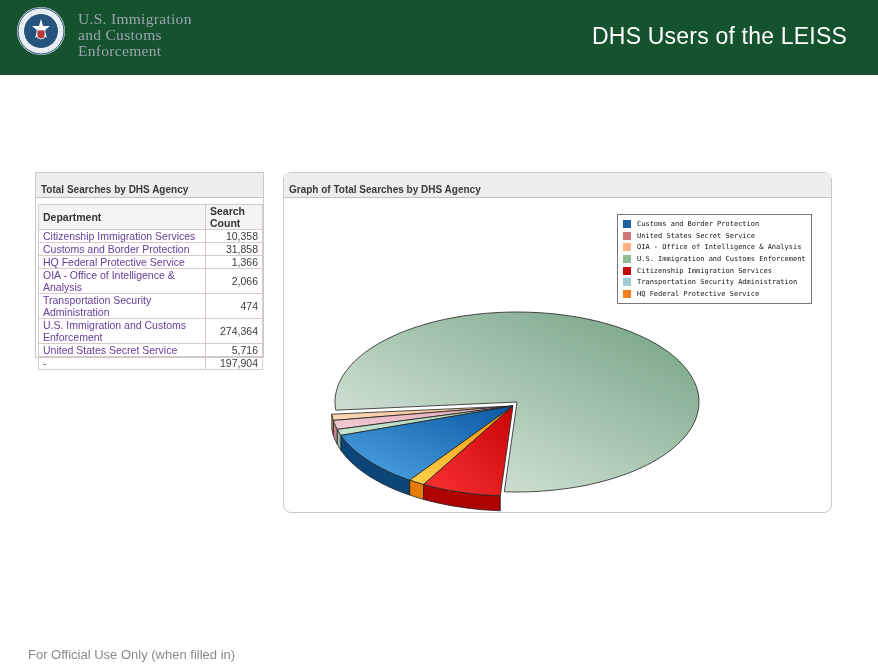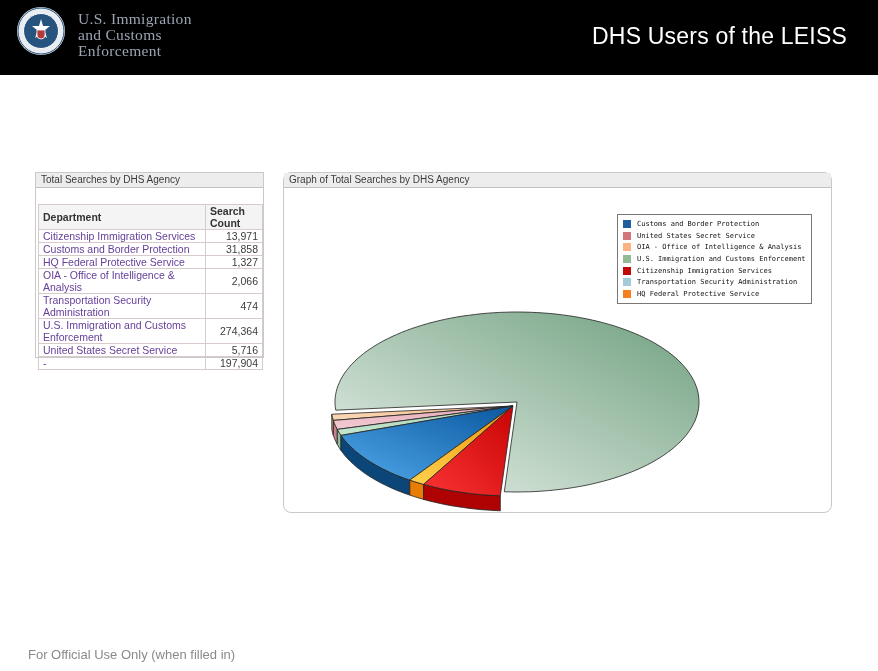--- a/index.html
+++ b/index.html
@@ -1,39 +1,39 @@
 <!DOCTYPE html>
 <html><head>
 <meta charset="utf-8">
 <style>
   html,body{margin:0;padding:0;}
   body{
     width:878px;height:671px;position:relative;background:#ffffff;
     font-family:"Liberation Sans",sans-serif;overflow:hidden;
   }
   
-  .hdr{position:absolute;left:0;top:0;width:878px;height:75px;background:#000000;}
+  .hdr{position:absolute;left:0;top:0;width:878px;height:75px;background:#14532d;}
   .seal{position:absolute;left:16px;top:6px;width:50px;height:50px;}
   .agency{
     position:absolute;left:78px;top:11px;
     font-family:"Liberation Serif",serif;font-size:15.5px;line-height:16px;
     color:#9aa4b2;letter-spacing:.3px;
   }
   .page-title{
     position:absolute;right:31px;top:23px;
     font-size:23px;color:#ffffff;letter-spacing:.2px;
   }
   
   .panel{position:absolute;background:#ffffff;border:1px solid #c9c9c9;box-sizing:border-box;}
   .panel-left{left:35px;top:172px;width:229px;height:186px;}
   .panel-right{left:283px;top:172px;width:549px;height:341px;border-radius:8px;}
   .panel-bar{
     height:13px;background:#ededed;border-bottom:1px solid #c0c0c0;
-    font-size:10px;font-weight:normal;color:#3a3a3a;
-    padding:1px 0 0 5px;box-sizing:content-box;line-height:12px;
+    font-size:10px;font-weight:bold;color:#3a3a3a;
+    padding:11px 0 0 5px;box-sizing:content-box;line-height:12px;
     white-space:nowrap;overflow:hidden;
   }
   
   table.searches{
     position:absolute;left:38px;top:204px;width:224px;
     border-collapse:collapse;font-size:10.5px;table-layout:fixed;
   }
   table.searches th,table.searches td{
     border:1px solid #d8caca;padding:0 4px;vertical-align:middle;
   }
@@ -91,29 +91,29 @@
     </colgroup>
   <thead>
     <tr>
       <th>Department</th>
       <th>Search Count</th>
     </tr>
   </thead>
   <tbody id="table-body">
       <tr>
         <td class="dept">Citizenship Immigration Services</td>
-        <td class="cnt">13,971</td>
+        <td class="cnt">10,358</td>
       </tr>
       <tr>
         <td class="dept">Customs and Border Protection</td>
         <td class="cnt">31,858</td>
       </tr>
       <tr>
         <td class="dept">HQ Federal Protective Service</td>
-        <td class="cnt">1,327</td>
+        <td class="cnt">1,366</td>
       </tr>
       <tr>
         <td class="dept">OIA - Office of Intelligence &amp; Analysis</td>
         <td class="cnt">2,066</td>
       </tr>
       <tr>
         <td class="dept">Transportation Security Administration</td>
         <td class="cnt">474</td>
       </tr>
       <tr>

